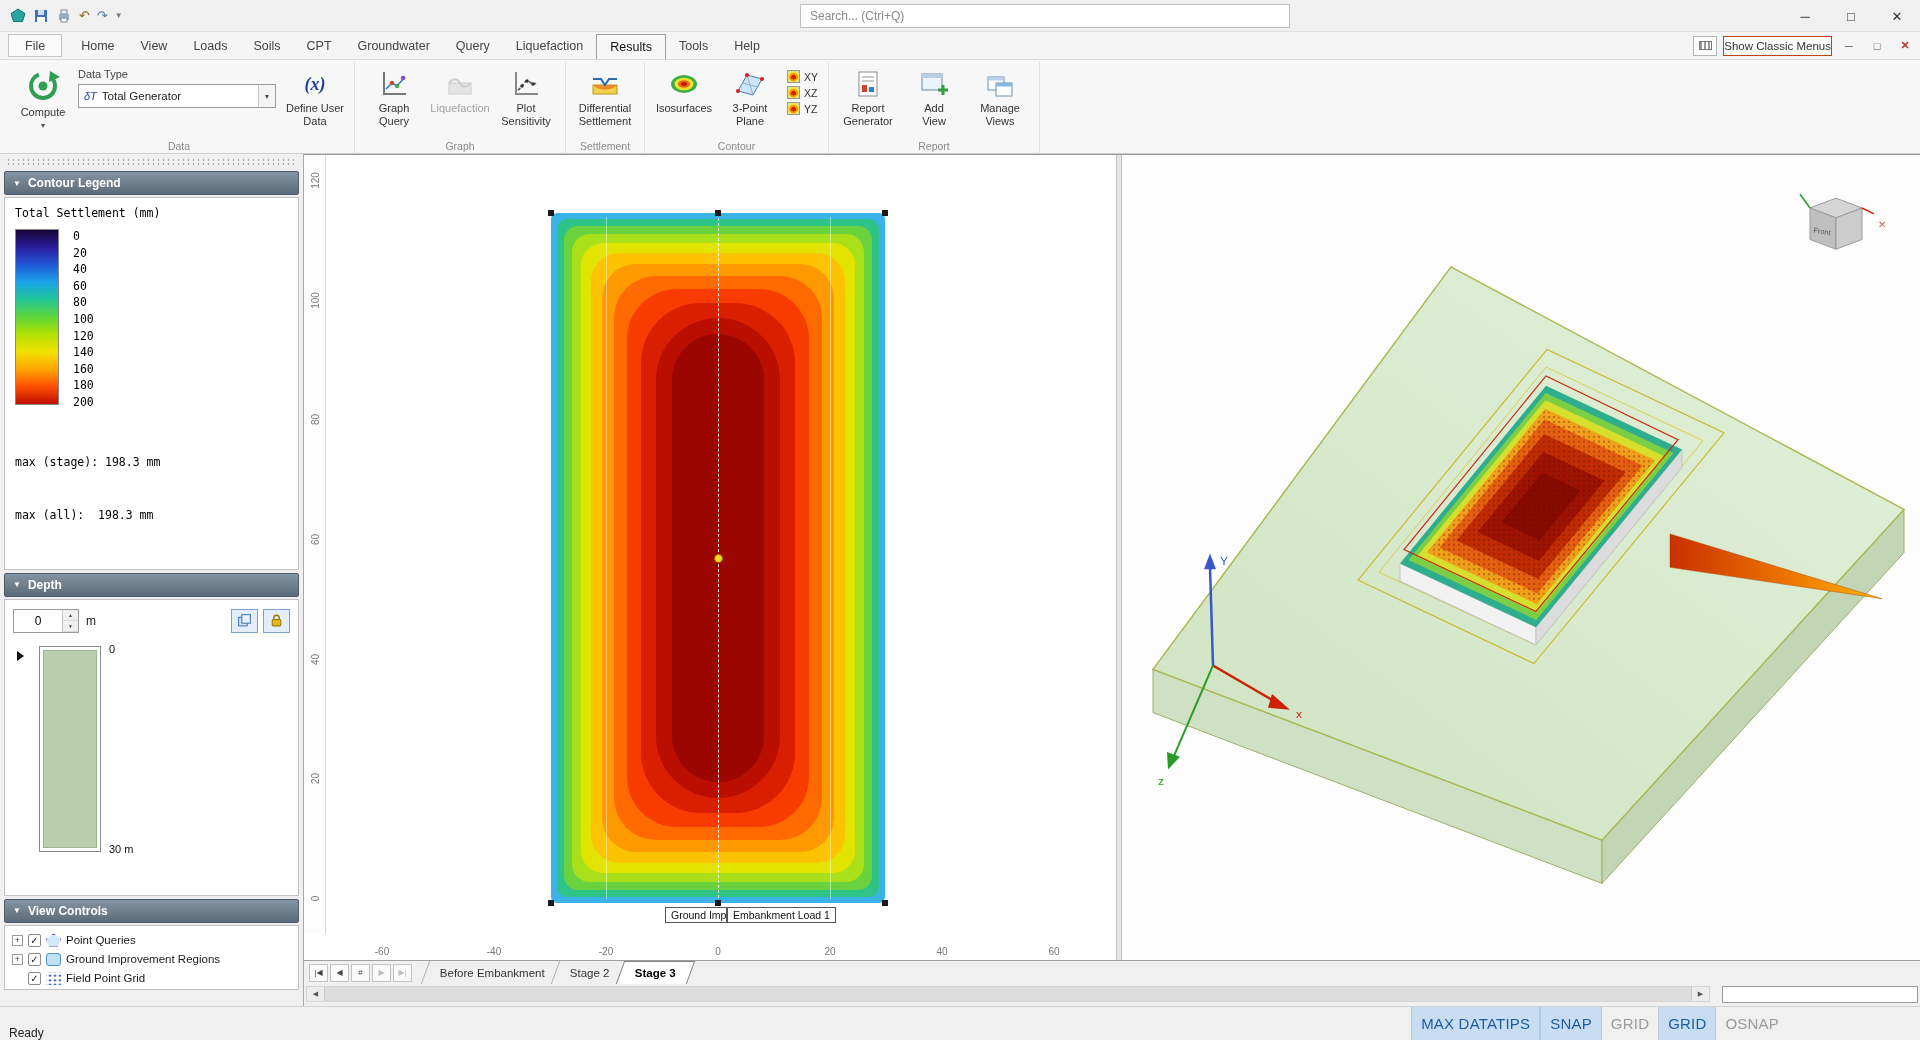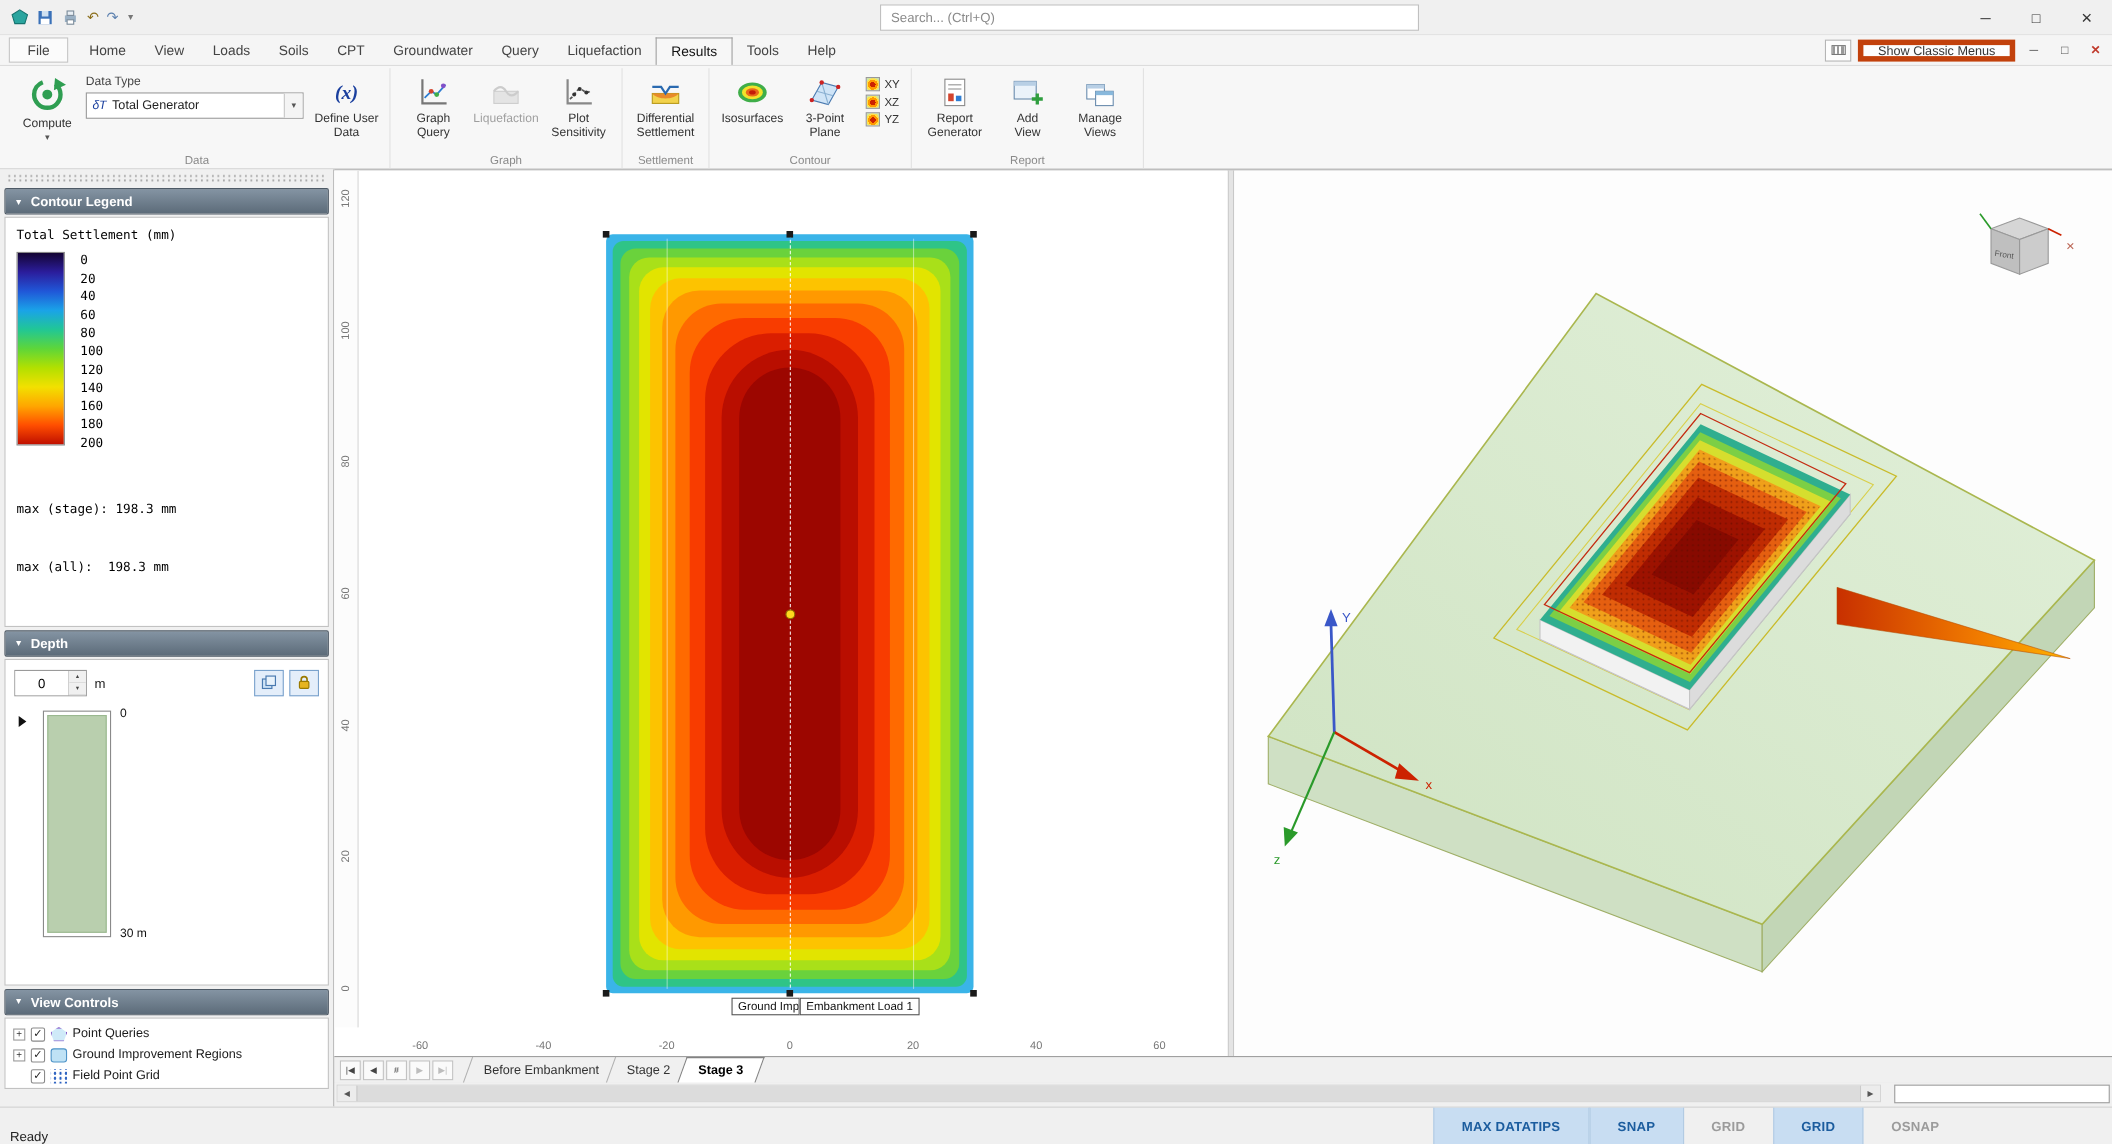--- a/index.html
+++ b/index.html
@@ -21,21 +21,21 @@
 
 
 .menubar{height:28px;background:#f5f5f5;border-bottom:1px solid #dcdcdc;display:flex;align-items:stretch;position:relative;flex:0 0 auto}
 .menu-items{display:flex;align-items:stretch;padding-left:8px}
 .menu-item{padding:0 13px;display:flex;align-items:center;font-size:12.5px;color:#444;cursor:default}
 .menu-item.file{border:1px solid #c5c5c5;background:#fbfbfb;margin:2px 6px 2px 0;padding:0 16px}
 .menu-item.active{background:#f7f7f7;border:1px solid #a0a0a0;border-bottom:none;margin-top:2px;color:#111}
 .menubar-right{position:absolute;right:4px;top:0;height:100%;display:flex;align-items:center;gap:6px}
 .mini-btn{width:24px;height:20px;border:1px solid #b5b5b5;background:#fdfdfd;display:flex;align-items:center;justify-content:center}
 .kbd-icon{width:13px;height:9px;border:1px solid #777;background:repeating-linear-gradient(90deg,#999 0 2px,#fff 2px 4px)}
-.classic-btn{height:20px;border:5px solid #c2410c;background:#fdfdfd;font-size:11.5px;color:#333;padding:0 13px;font-family:"Liberation Sans",sans-serif}
+.classic-btn{height:20px;border:1px solid #c2410c;background:#fdfdfd;font-size:11.5px;color:#333;padding:0 0;font-family:"Liberation Sans",sans-serif}
 .rwin{width:22px;text-align:center;font-size:11px;color:#555}
 .rwin.rclose{color:#c0392b;font-weight:bold}
 
 
 .ribbon{height:94px;background:#f7f7f7;border-bottom:1px solid #cfcfcf;display:flex;align-items:stretch;padding:2px 2px 0 4px;flex:0 0 auto}
 .rgroup{position:relative;padding:2px 6px 15px 6px;border-right:1px solid #e2e2e2;display:flex}
 .rgroup-label{position:absolute;bottom:1px;left:0;right:0;text-align:center;font-size:10.5px;color:#8a8a8a}
 .rgroup-content{display:flex;align-items:flex-start}
 .rbtn{width:66px;display:flex;flex-direction:column;align-items:center;gap:3px;padding:5px 1px 2px 1px;font-size:11px;color:#333;text-align:center;line-height:1.15}
 .rbtn .lbl{white-space:pre-line}
@@ -130,21 +130,21 @@
 .scroll-row{height:22px;background:#f0f0f0;display:flex;align-items:center;padding:0 0 2px 2px;flex:0 0 auto}
 .hscroll{width:1404px;height:16px;background:#f6f6f6;border:1px solid #d5d5d5;display:flex;align-items:stretch}
 .hs-arrow{width:17px;display:flex;align-items:center;justify-content:center;font-size:7px;color:#555;background:#ececec}
 .hs-thumb{flex:1;background:#dcdcdc;border-left:1px solid #c8c8c8;border-right:1px solid #c8c8c8}
 .coord-box{width:196px;height:17px;background:#fff;border:1px solid #9a9a9a;margin-left:auto;margin-right:2px}
 
 
 .status-bar{height:34px;background:#f0f0f0;border-top:1px solid #d2d2d2;display:flex;align-items:flex-end;flex:0 0 auto}
 .status-ready{padding:0 9px;font-size:12px;color:#222}
 .status-toggles{margin-left:auto;display:flex;align-items:stretch;height:100%;margin-right:132px}
-.stoggle{padding:0 25px;display:flex;align-items:center;font-size:12px;font-weight:bold;letter-spacing:.2px}
+.stoggle{padding:0 9px;display:flex;align-items:center;font-size:15px;font-weight:normal;letter-spacing:.2px}
 .stoggle.on{background:#c8ddf2;color:#1b5c9e;border-left:1px solid #b2cbe3;border-right:1px solid #b2cbe3}
 .stoggle.off{color:#9b9b9b}
 </style>
 </head>
 <body>
 
 <div class="app">
 
   <div class="titlebar">
     <div class="qat">

